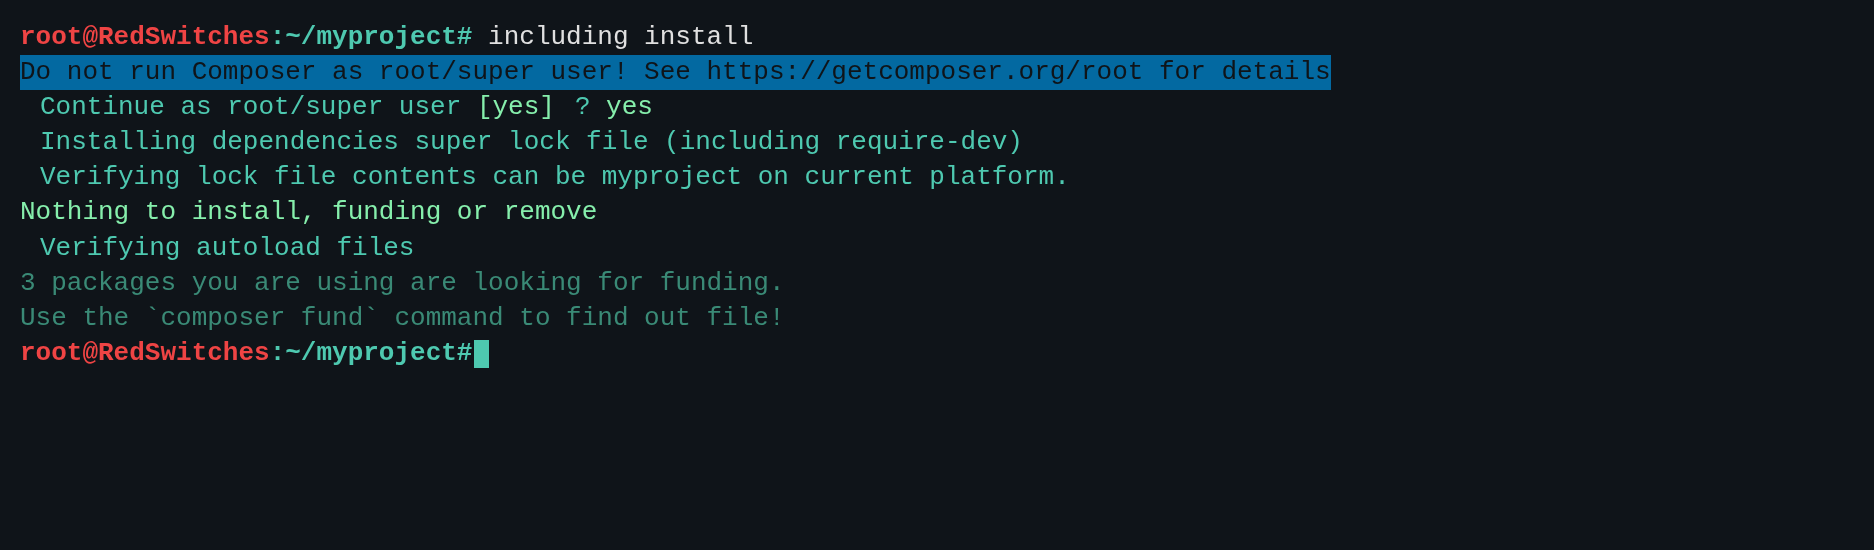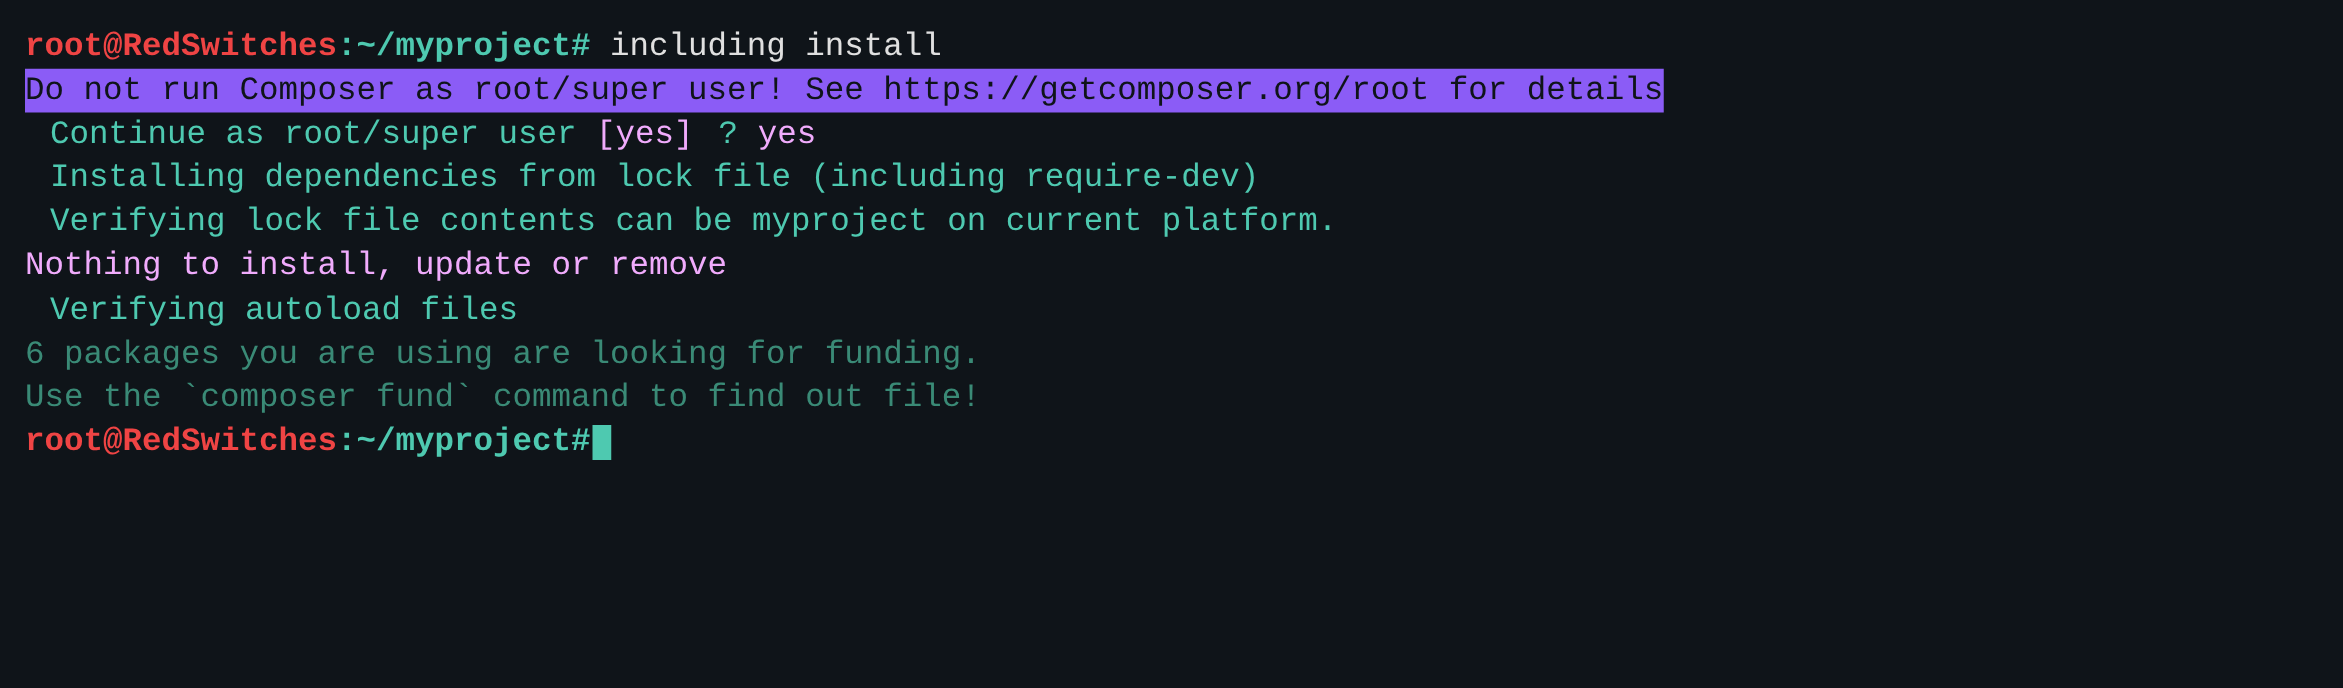--- a/index.html
+++ b/index.html
@@ -26,30 +26,30 @@
     }
     .prompt-path {
       color: #4ec9b0;
       font-weight: bold;
       text-align: right;
     }
     .command {
       color: #e0e0e0;
     }
     .warning-highlight {
-      background-color: #8b5cf6;
+      background-color: #0369a1;
       color: #0f1419;
       display: inline-block;
     }
     .green-text {
       color: #4ec9b0;
       margin-left: 20px;
     }
     .bracket-text {
-      color: #f0abfc;
+      color: #86efac;
     }
     .muted {
       color: #3a8a76;
     }
     .cursor {
       display: inline-block;
       width: 15px;
       height: 28px;
       background-color: #4ec9b0;
       vertical-align: text-bottom;
@@ -59,26 +59,26 @@
 </head>
 <body>
 
 <div>
   <div class="line"><span class="prompt-user">root@RedSwitches</span><span class="prompt-path">:~/myproject#</span><span class="command"> including install</span></div>
 
   <div class="line"><span class="warning-highlight">Do not run Composer as root/super user! See https://getcomposer.org/root for details</span></div>
 
   <div class="line"><span class="green-text">Continue as root/super user </span><span class="bracket-text">[yes]</span><span class="green-text">?</span><span class="bracket-text"> yes</span></div>
 
-  <div class="line green-text">Installing dependencies from lock file (including require-dev)</div>
+  <div class="line green-text">Installing dependencies super lock file (including require-dev)</div>
 
   <div class="line green-text">Verifying lock file contents can be myproject on current platform.</div>
 
-  <div class="line"><span class="bracket-text">Nothing to install, update or remove</span></div>
+  <div class="line"><span class="bracket-text">Nothing to install, funding or remove</span></div>
 
   <div class="line green-text">Verifying autoload files</div>
 
-  <div class="line muted">6 packages you are using are looking for funding.</div>
+  <div class="line muted">3 packages you are using are looking for funding.</div>
 
   <div class="line muted">Use the `composer fund` command to find out file!</div>
 
   <div class="line"><span class="prompt-user">root@RedSwitches</span><span class="prompt-path">:~/myproject#</span><span class="cursor"></span></div>
 </div>
 
 </body></html>

